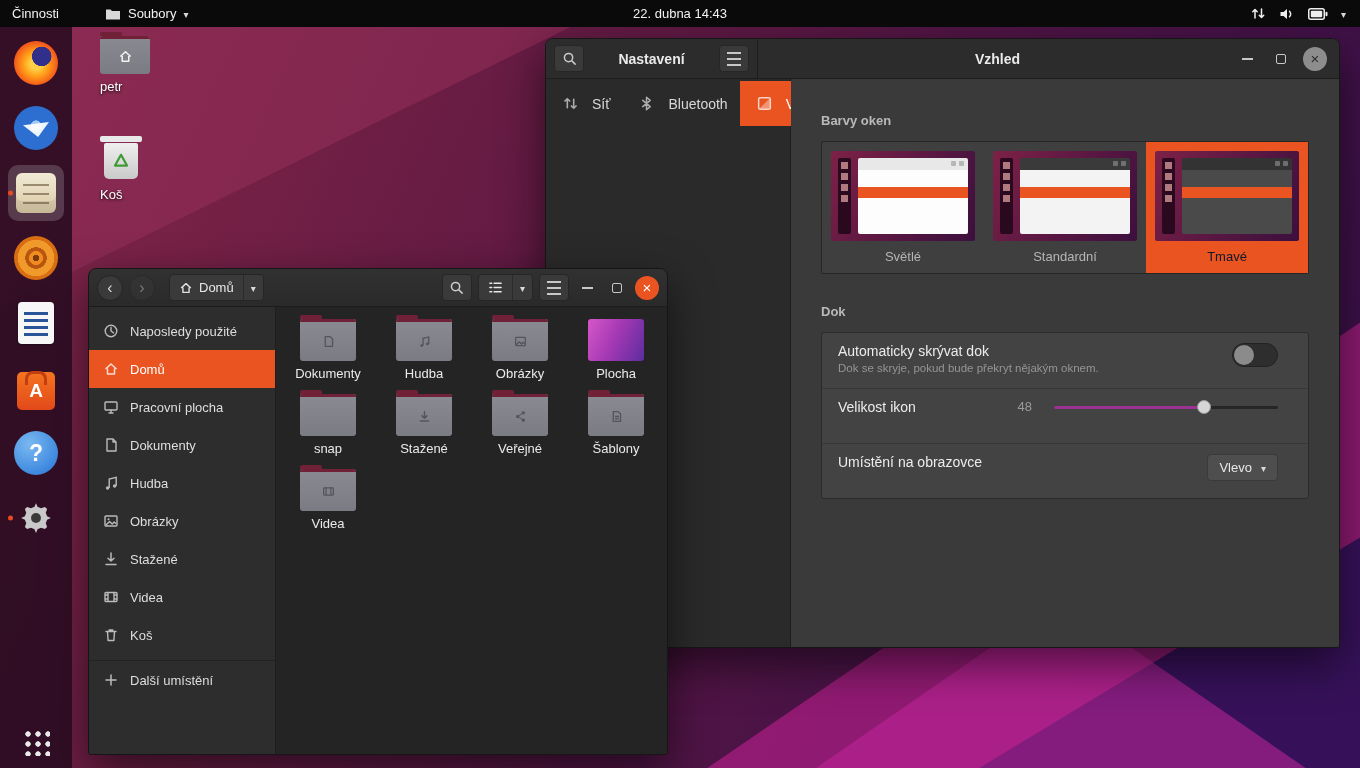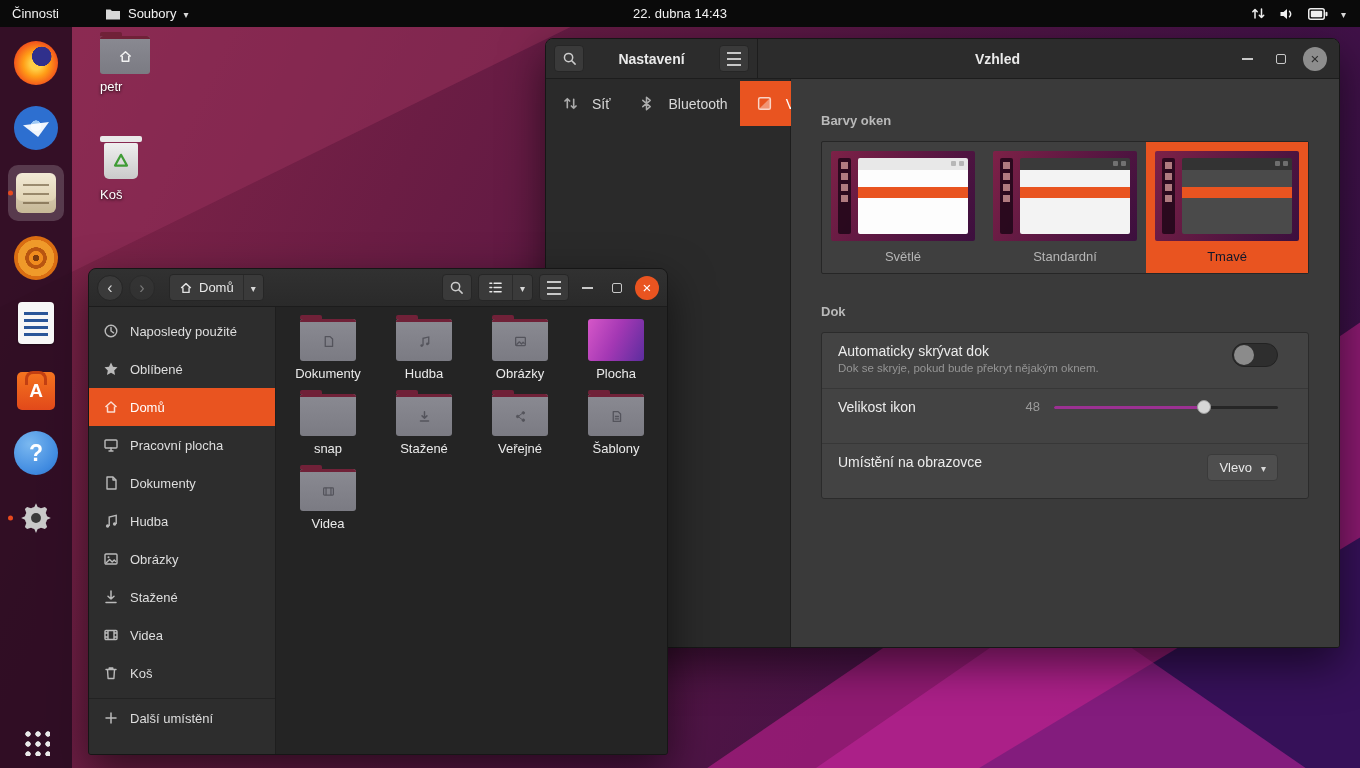--- a/index.html
+++ b/index.html
@@ -123,21 +123,21 @@
   .pv-rest{flex:1;background:var(--b)}
   .t-label{padding:8px 0 9px;font-size:13px;color:#b5b5b5}
   .t-tile.selected .t-label{color:#0f172a}
   .dock-card{background:#434343;border:1px solid #2b2b2b;border-radius:3px}
   .dc-row{display:flex;align-items:flex-start;padding:10px 30px 10px 16px;border-top:1px solid #373737;min-height:55px}
   .dc-row:first-child{border-top:none}
   .row-title{color:#ececec;font-size:14px}
   .row-sub{color:#959595;font-size:11.5px;margin-top:3px}
   .toggle{width:46px;height:24px;border-radius:12px;background:#2e2e2e;border:1px solid #222;position:relative;margin-left:auto;flex:0 0 46px}
   .toggle-knob{position:absolute;left:1px;top:1px;width:20px;height:20px;border-radius:50%;background:#8b8b8b}
-  .size-val{color:#9a9a9a;font-size:13px;margin-left:auto;margin-right:14px}
+  .size-val{color:#9a9a9a;font-size:13px;margin-left:auto;margin-right:22px}
   .slider{width:224px;height:16px;position:relative;flex:0 0 224px}
   .sl-track{position:absolute;top:7px;left:0;right:0;height:3px;border-radius:2px;background:#262626}
   .sl-fill{position:absolute;top:7px;left:0;width:67%;height:3px;border-radius:2px;background:#9b3192}
   .sl-knob{position:absolute;top:1px;left:calc(67% - 7px);width:14px;height:14px;border-radius:50%;background:#d6d6d6;border:1px solid #9a9a9a}
   .dd-btn{margin-left:auto;background:#4e4e4e;border:1px solid #3a3a3a;border-radius:4px;padding:5px 11px;display:flex;align-items:center;gap:9px;color:#e8e8e8;font-size:13px}
 </style>
 </head>
 <body>
 
 <div class="wallpaper">
@@ -363,26 +363,20 @@
   </div>
 
   <div class="fw-body">
     <div class="fw-sidebar">
       <div class="fs-row">
         <svg viewBox="0 0 16 16" width="16" height="16" fill="none" stroke="currentColor" stroke-width="1.4" stroke-linecap="round">
             <circle cx="8" cy="8" r="5.8"></circle>
             <path d="M8 4.5V8l2.6 1.8"></path>
           </svg>
         <span>Naposledy použité</span>
-      </div>
-      <div class="fs-row">
-        <svg viewBox="0 0 16 16" width="16" height="16" fill="currentColor">
-            <path d="M8 1.6l2 4.1 4.5.6-3.3 3.1.8 4.5L8 11.7l-4 2.2.8-4.5L1.5 6.3 6 5.7z"></path>
-          </svg>
-        <span>Oblíbené</span>
       </div>
       <div class="fs-row selected">
         <svg viewBox="0 0 16 16" width="16" height="16" fill="none" stroke="currentColor" stroke-width="1.5" stroke-linejoin="round">
             <path d="M2.5 8L8 3l5.5 5M4.5 7.5V13h7V7.5"></path>
           </svg>
         <span>Domů</span>
       </div>
       <div class="fs-row">
         <svg viewBox="0 0 16 16" width="16" height="16" fill="none" stroke="currentColor" stroke-width="1.4" stroke-linecap="round">
             <rect x="2" y="3" width="12" height="8" rx="1"></rect>

